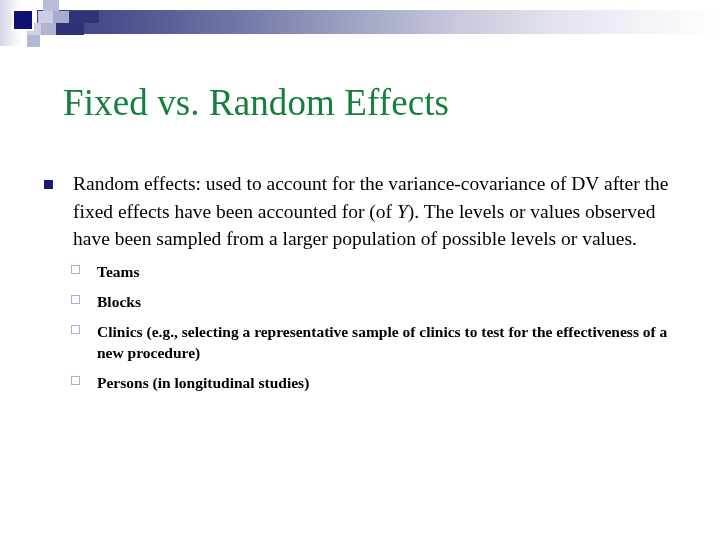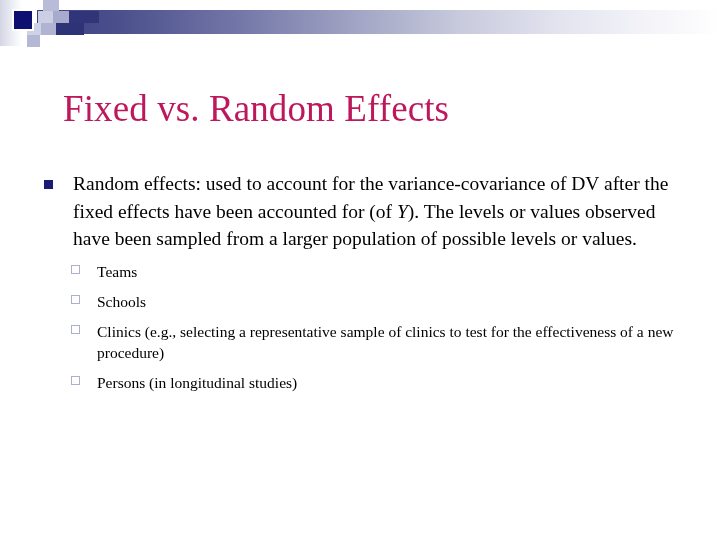--- a/index.html
+++ b/index.html
@@ -85,27 +85,27 @@
   }
   .deco-navy-c {
     left: 69px; top: 11px; width: 30px; height: 12px;
     background: #30357a;
   }
 
   
   .title {
     position: absolute;
     left: 63px;
-    top: 62px;
+    top: 56px;
     width: 620px;
     font-size: 37px;
     line-height: 44px;
     font-weight: normal;
     letter-spacing: 0.1px;
-    color: #be185d;
+    color: #15803d;
     white-space: nowrap;
   }
 
   
   .body-area {
     position: absolute;
     left: 0;
     top: 170px;
     width: 720px;
   }
@@ -128,20 +128,21 @@
   }
   .lvl1 .text {
     display: block;
     text-align: left;
   }
   .lvl1 .text .ital { font-style: italic; }
 
   .sublist {
     margin-top: 8px;
     padding: 0;
+    font-weight: bold;
   }
   .lvl2 {
     position: relative;
     padding-left: 97px;
     padding-right: 28px;
     font-size: 15.5px;
     line-height: 21px;
     margin-bottom: 9px;
   }
   .lvl2 .bullet-hollow {
@@ -184,21 +185,21 @@
 
     <div class="sublist">
 
       <div class="lvl2">
         <span class="bullet-hollow"></span>
         <span>Teams</span>
       </div>
 
       <div class="lvl2">
         <span class="bullet-hollow"></span>
-        <span>Schools</span>
+        <span>Blocks</span>
       </div>
 
       <div class="lvl2">
         <span class="bullet-hollow"></span>
         <span>Clinics (e.g., selecting a representative sample of clinics to test for the effectiveness of a new procedure)</span>
       </div>
 
       <div class="lvl2">
         <span class="bullet-hollow"></span>
         <span>Persons (in longitudinal studies)</span>

